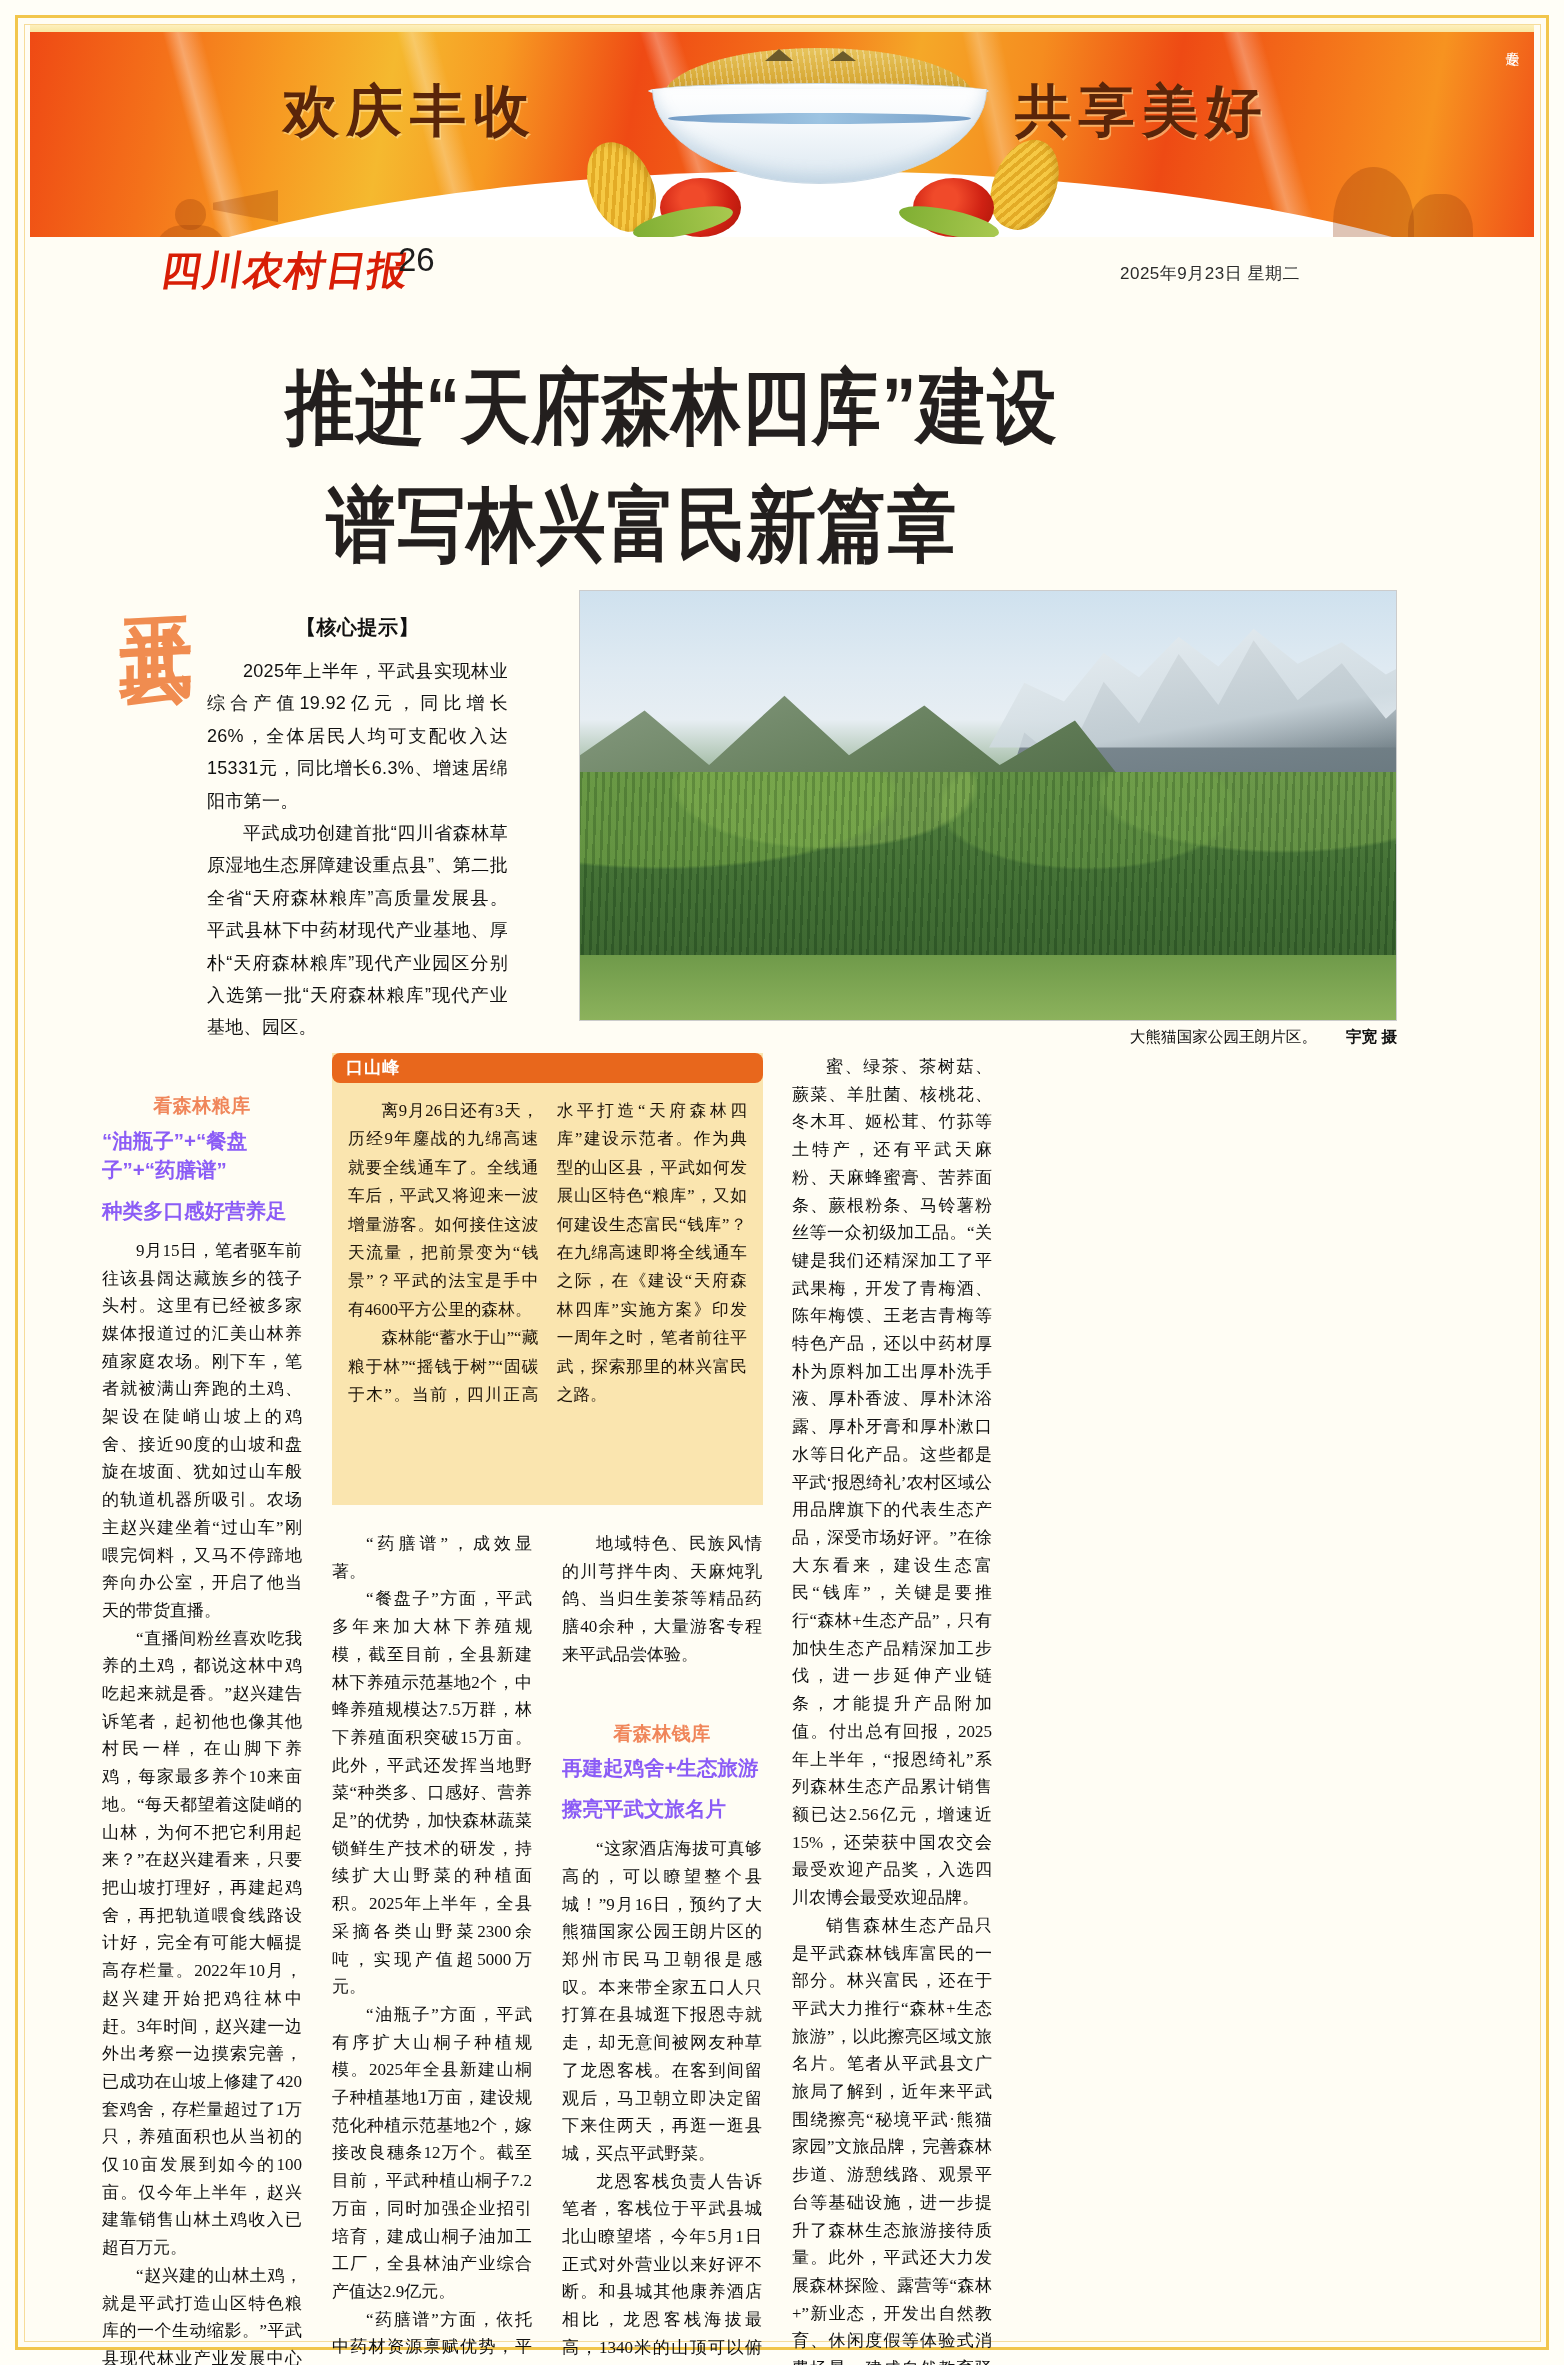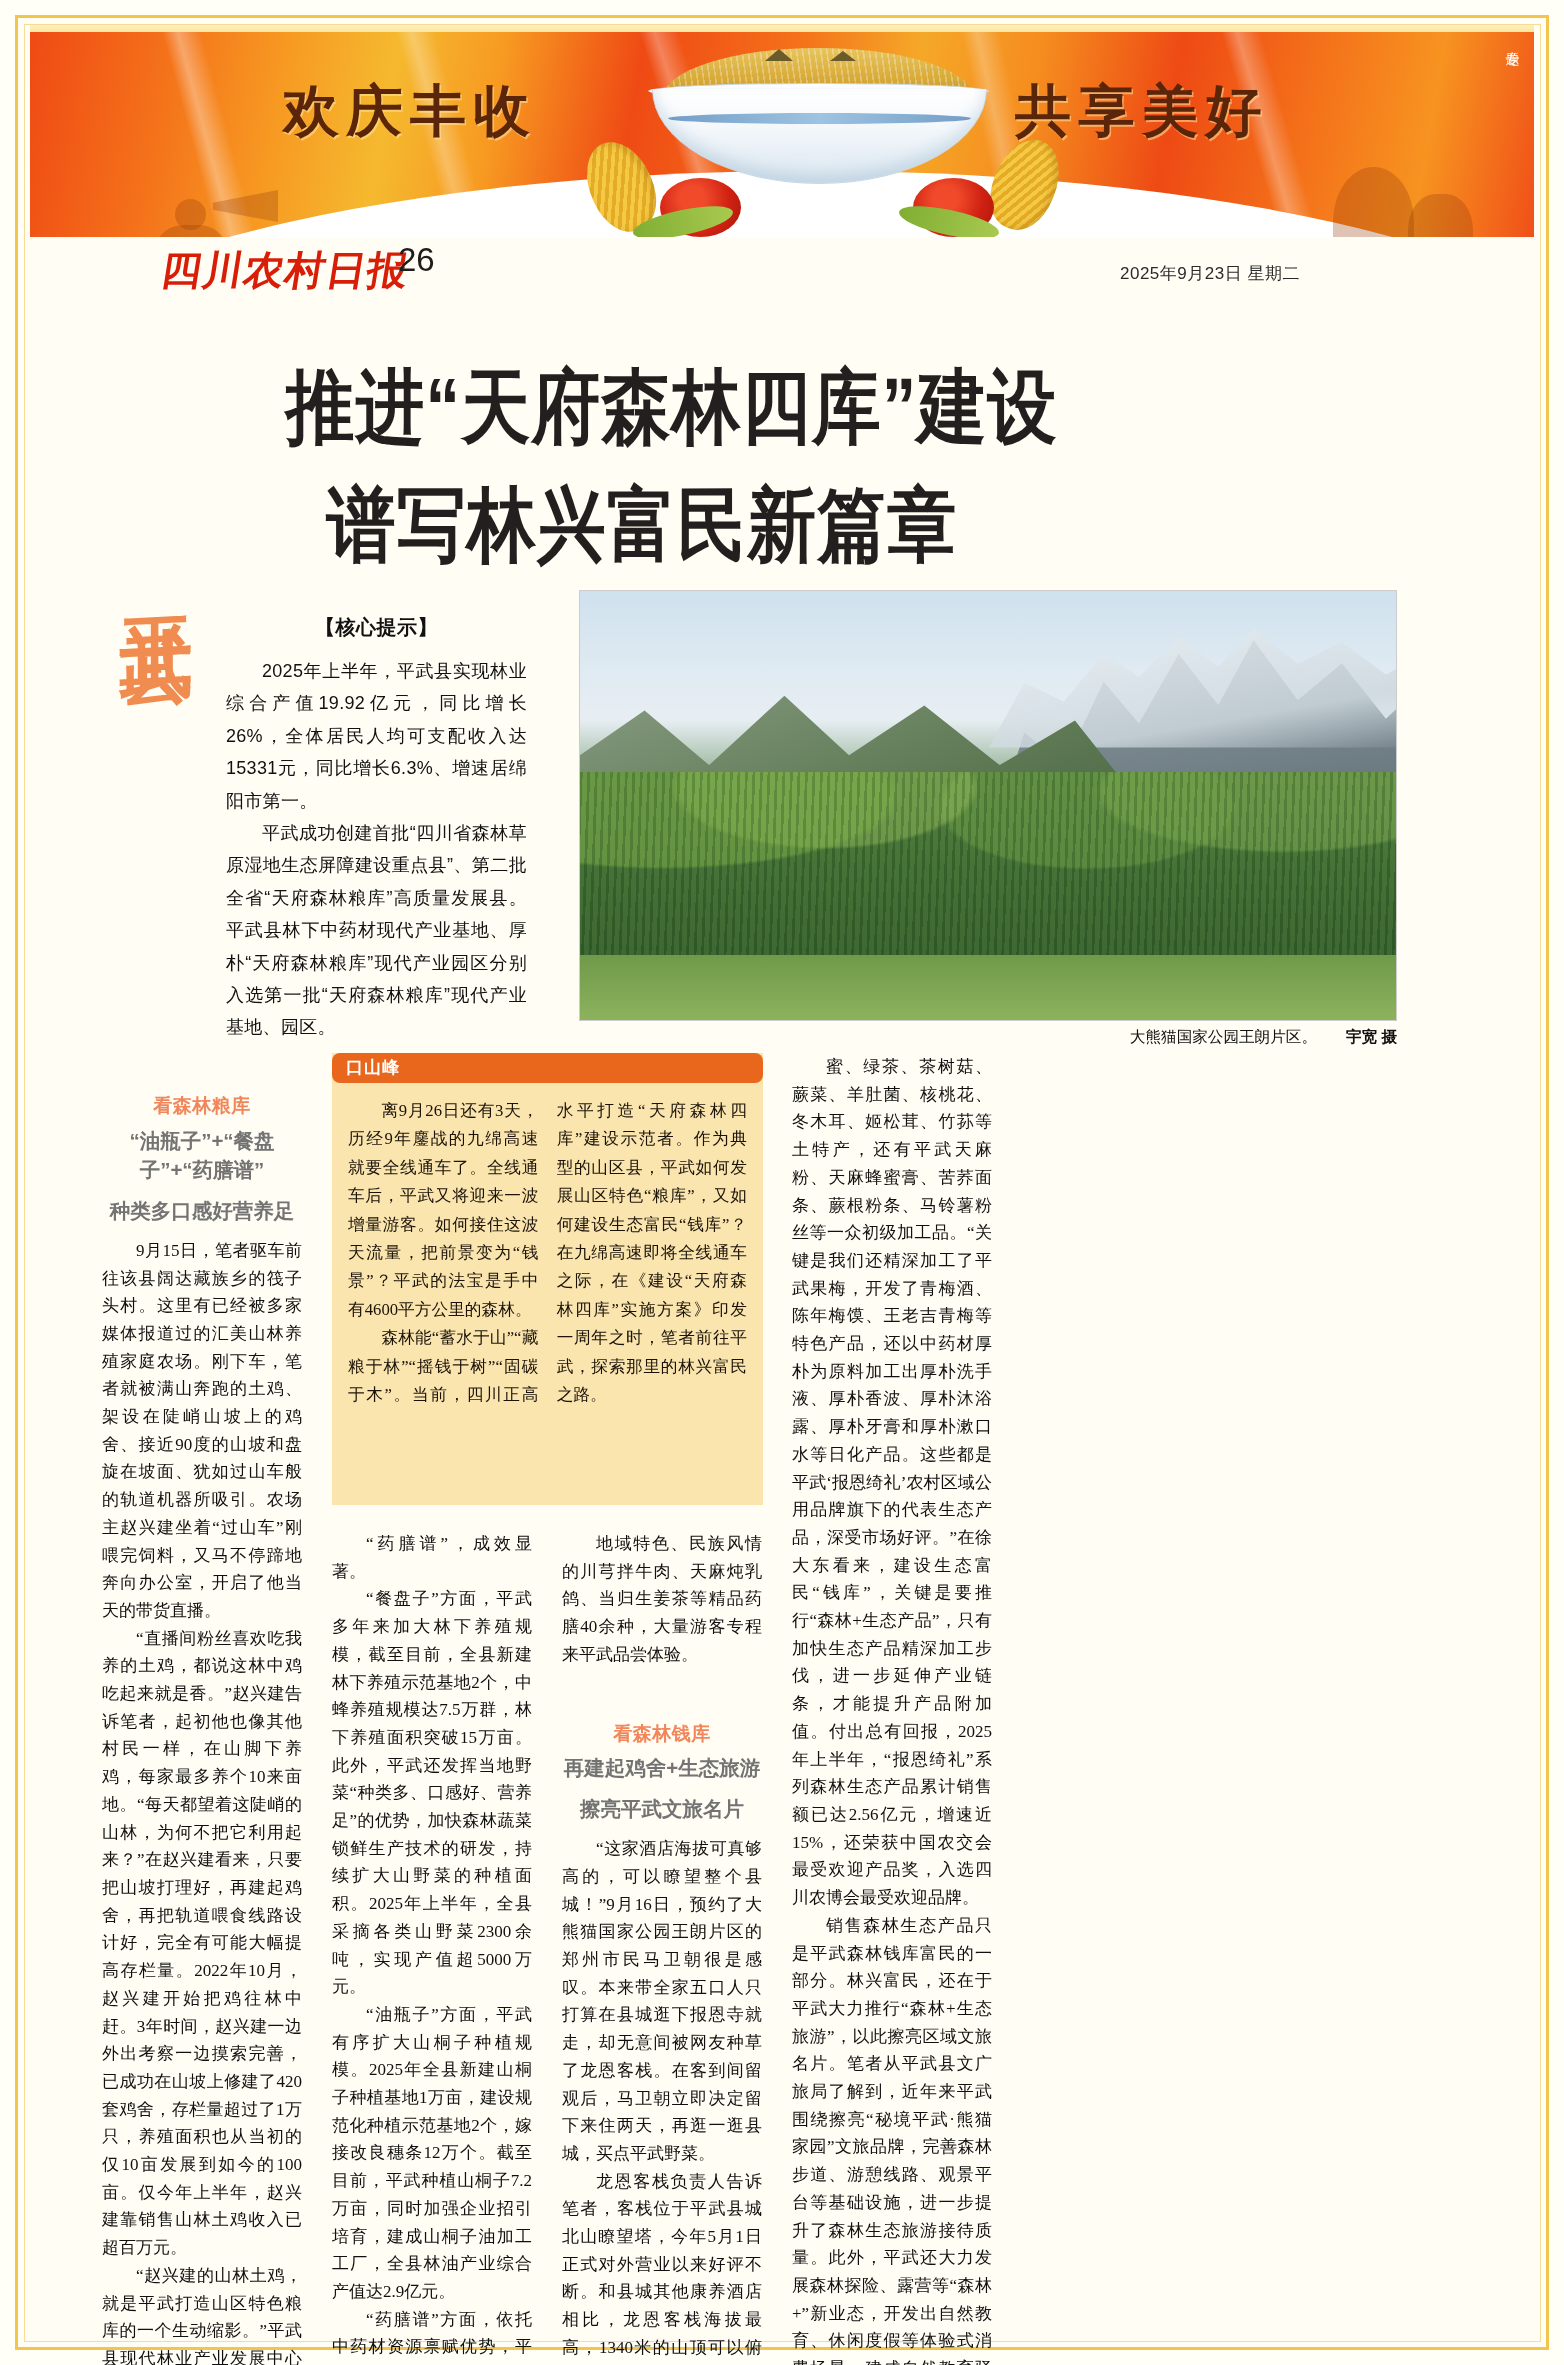--- a/index.html
+++ b/index.html
@@ -184,21 +184,21 @@
     width:97px;
     writing-mode: vertical-rl;
     font-size:73px; font-weight:bold; color:#f08c50;
     font-family:"Liberation Serif", serif;
     letter-spacing:8.6px;
     transform: skewY(-3deg);
   }
 
   
   .coretips{
-    position:absolute; left:226px; top:614px; width:301px;
+    position:absolute; left:207px; top:614px; width:301px;
   }
   .coretips .ct-title{
     text-align:center; font-size:20px; font-weight:bold; color:#111;
     font-family:"Liberation Sans", sans-serif; margin-bottom:14px;
     letter-spacing:0.5px;
   }
   .coretips p{
     font-size:18px; line-height:1.80; color:#111; text-align:justify;
     text-indent:2em; font-family:"Liberation Sans", sans-serif;
     letter-spacing:0.3px;
@@ -264,21 +264,21 @@
   .c3{ left:460px; }
   .c4{ left:690px; }
 
   .kicker{
     text-align:center; color:#f0865a; font-weight:bold;
     font-size:19px; letter-spacing:0.5px; margin-top:52px; margin-bottom:6.5px;
     font-family:"Liberation Sans", sans-serif;
   }
   .kicker.first{ margin-top:40px; }
   .subhead{
-    text-align:center; color:#737373; font-weight:bold; font-size:20.5px;
+    color:#8b5cf6; font-weight:bold; font-size:20.5px;
     line-height:1.42; margin-bottom:12px; letter-spacing:0px;
     font-family:"Liberation Sans", sans-serif;
   }
   .body p{
     font-size:17px; line-height:1.63; color:#101010; text-align:justify;
     text-indent:2em; font-family:"Liberation Serif", serif;
     letter-spacing:0px;
   }
   .body p.first{ margin-top:7.5px; }
 

